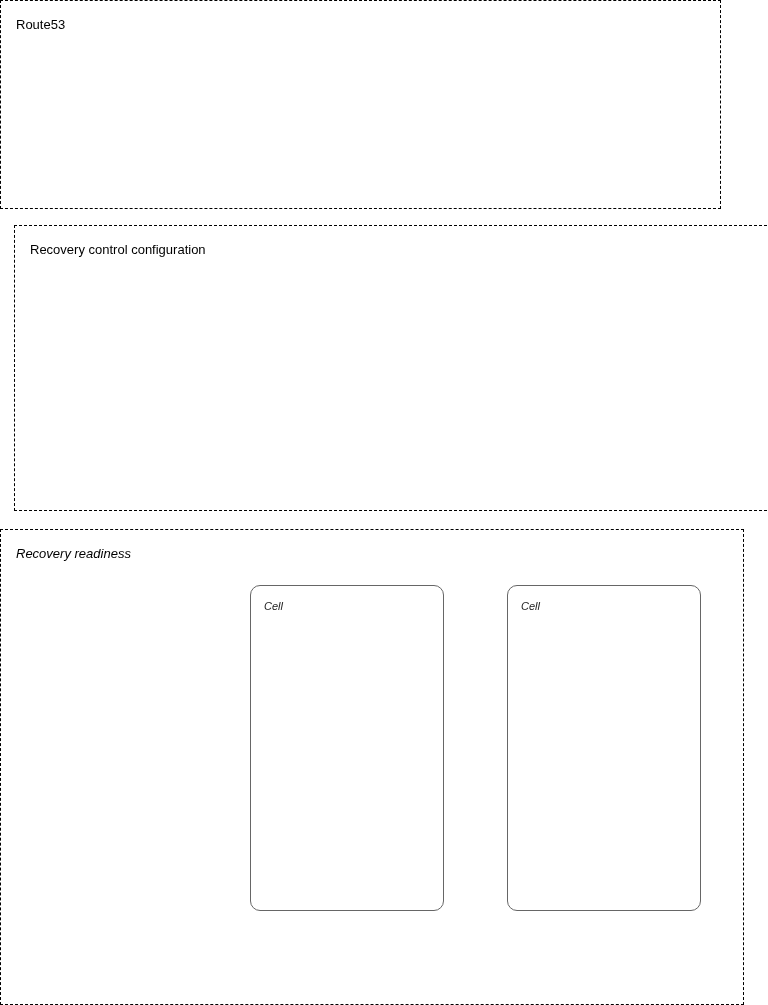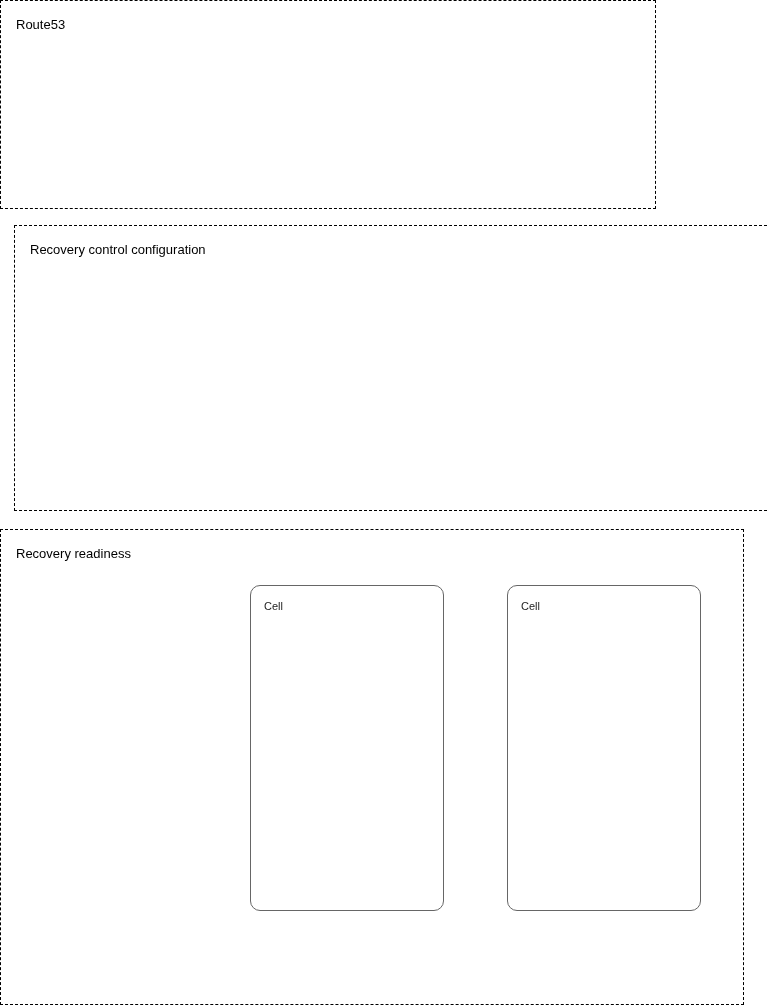--- a/index.html
+++ b/index.html
@@ -8,29 +8,29 @@
     .group { position: absolute; box-sizing: border-box;
              border: 1px dashed #000; background: #fff; }
     .group-label { position: absolute; left: 15px; top: 16px; font-size: 13px; color: #000; }
     .cell { position: absolute; box-sizing: border-box; border: 1px solid #666;
             border-radius: 10px; background: #fff; }
     .cell-label { position: absolute; left: 13px; top: 14px; font-size: 11px; color: #222; }
   </style>
 </head>
 <body>
 
-<div class="group" style="left:0; top:0; width:656px; height:209px;">
+<div class="group" style="left:0; top:0; width:721px; height:209px;">
   <span class="group-label">Route53</span>
 </div>
 
 <div class="group" style="left:14px; top:225px; width:768px; height:286px;">
   <span class="group-label">Recovery control configuration</span>
 </div>
 
-<div class="group" style="left:0; top:529px; width:744px; height:476px;">
+<div class="group" style="left:0; top:529px; width:744px; height:476px;font-style:italic;">
   <span class="group-label">Recovery readiness</span>
 
   <div class="cell" style="left:249px; top:55px; width:194px; height:326px;">
     <span class="cell-label">Cell</span>
   </div>
 
   <div class="cell" style="left:506px; top:55px; width:194px; height:326px;">
     <span class="cell-label">Cell</span>
   </div>
 </div>

